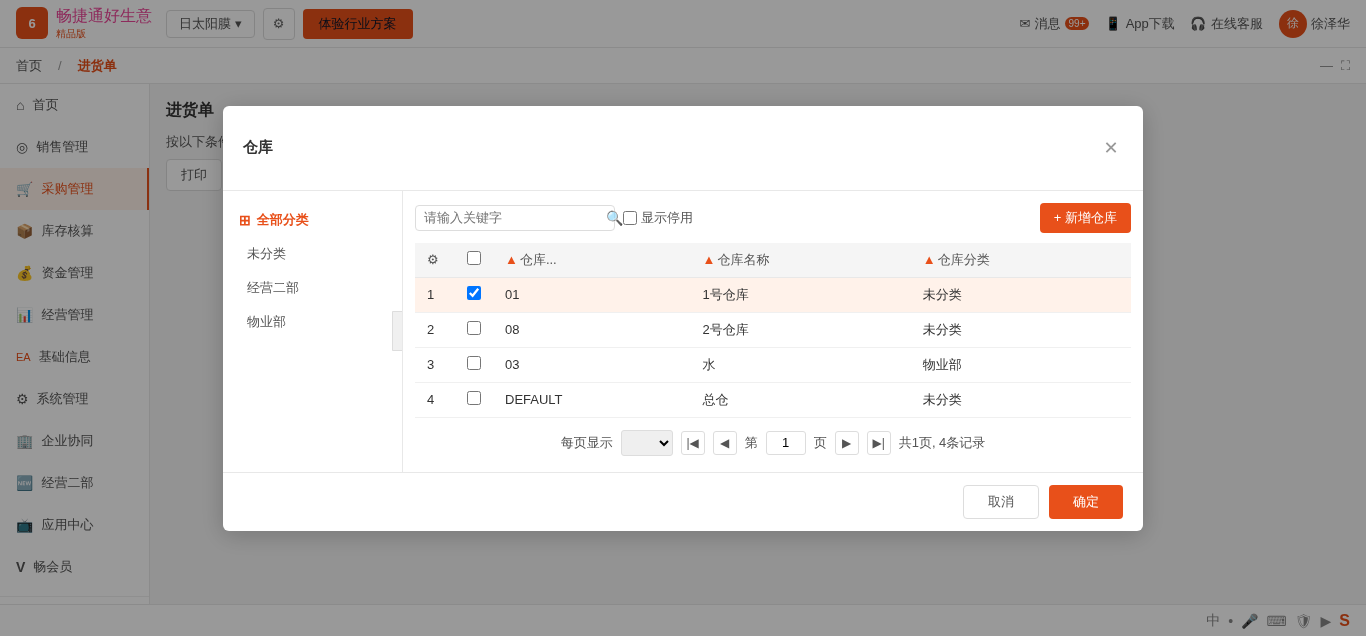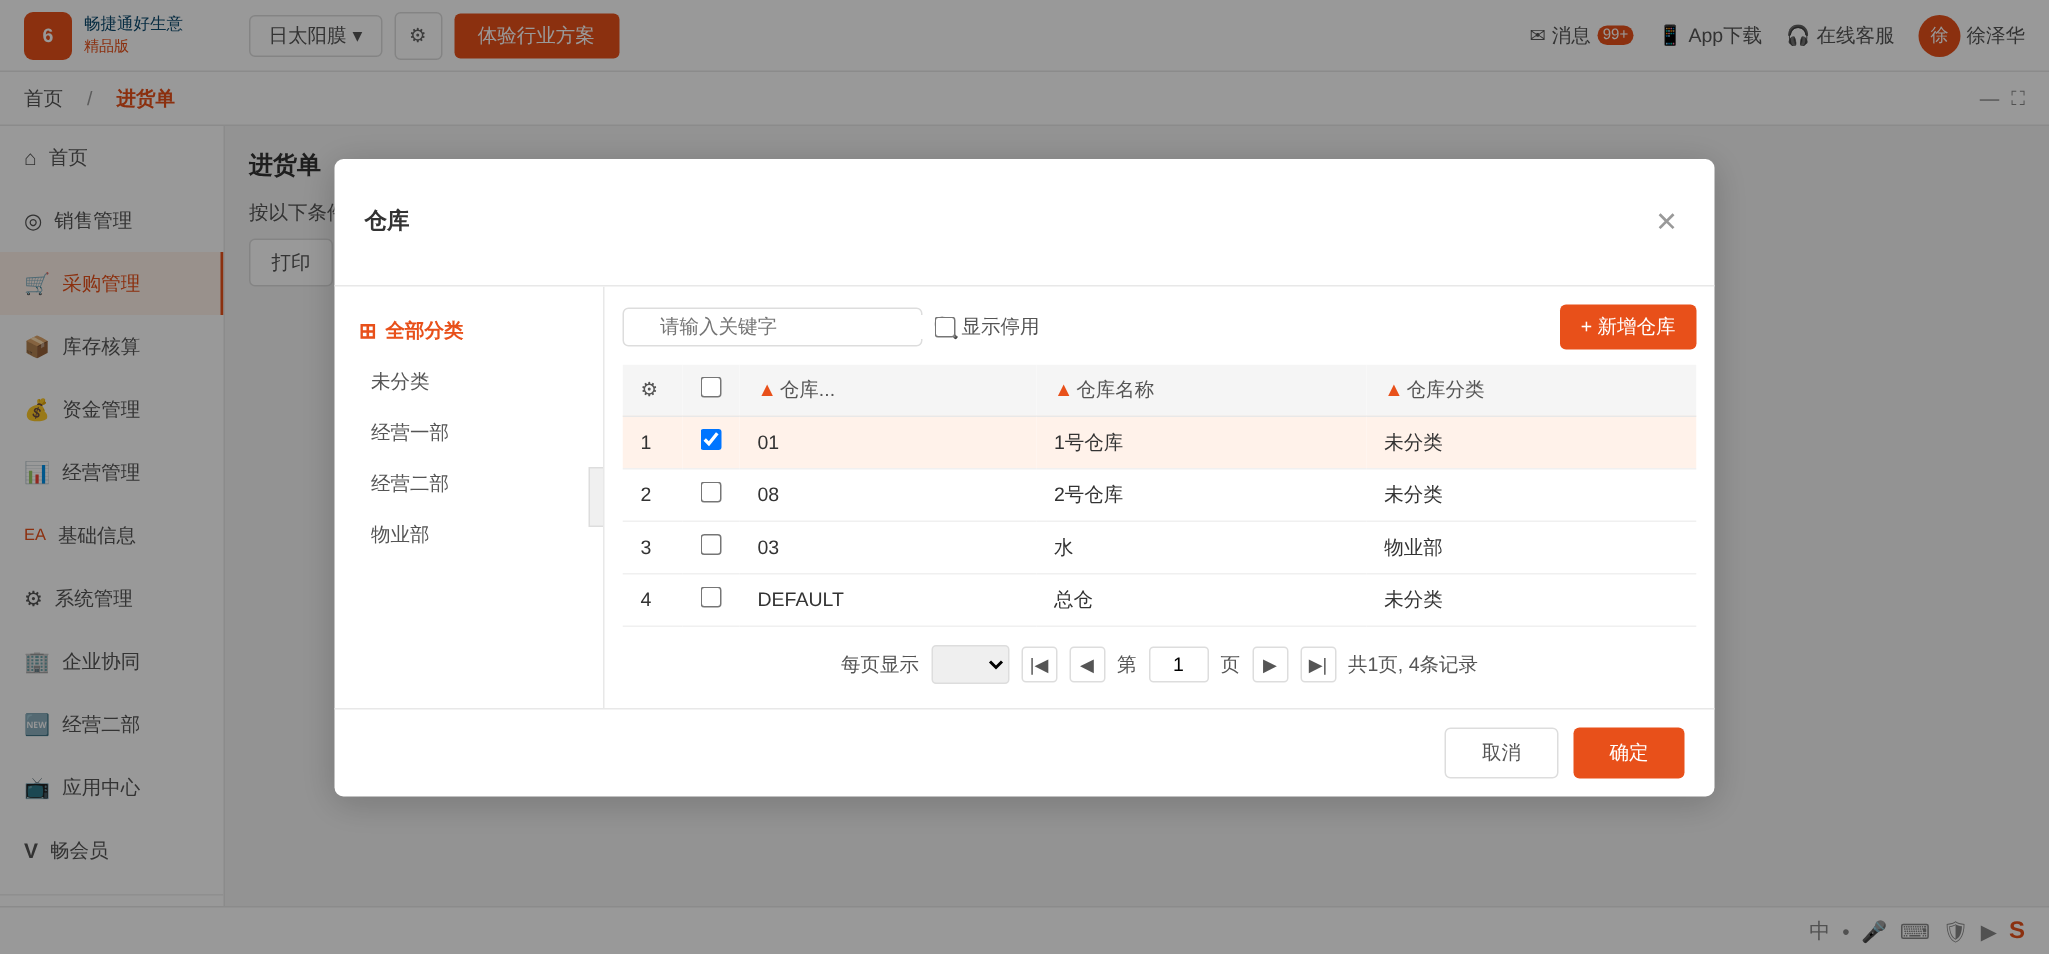--- a/index.html
+++ b/index.html
@@ -22,21 +22,21 @@
       width: 150px;
       gap: 8px;
     }
     .logo-icon {
       width: 32px; height: 32px;
       background: #e8501a;
       border-radius: 6px;
       display: flex; align-items: center; justify-content: center;
       color: #fff; font-weight: bold; font-size: 16px;
     }
-    .logo-text { font-size: 11px; color: #0c4a6e; line-height: 1.3; }
+    .logo-text { font-size: 16px; color: #ec4899; line-height: 1.3; }
     .logo-sub { font-size: 10px; color: #e8501a; }
     .header-nav {
       display: flex; align-items: center; gap: 8px; flex: 1;
     }
     .nav-select {
       display: flex; align-items: center; gap: 4px;
       padding: 4px 12px;
       border: 1px solid #ddd;
       border-radius: 4px;
       cursor: pointer;
@@ -45,21 +45,21 @@
     .nav-gear {
       width: 32px; height: 32px;
       border: 1px solid #ddd;
       border-radius: 4px;
       display: flex; align-items: center; justify-content: center;
       cursor: pointer;
       color: #666;
     }
     .btn-trial {
       background: #e8501a;
-      color: #ffffff;
+      color: #0f172a;
       border: none;
       border-radius: 4px;
       padding: 6px 16px;
       cursor: pointer;
       font-size: 13px;
     }
     .header-right {
       display: flex; align-items: center; gap: 16px; margin-left: auto;
     }
     .header-right-item {
@@ -200,21 +200,21 @@
       flex: 1;
       padding: 12px;
       display: flex; flex-direction: column;
     }
     .table-toolbar {
       display: flex; align-items: center; gap: 8px; margin-bottom: 10px;
     }
     .search-box {
       display: flex; 
       border: 1px solid #ddd; border-radius: 4px;
-      padding: 4px 24px; gap: 6px;
+      padding: 4px 8px; gap: 6px;
       width: 200px;
     }
     .search-box input {
       border: none; outline: none; flex: 1;
       font-size: 13px; color: #333;
     }
     .search-icon { color: #999; font-size: 14px; }
     .checkbox-label {
       display: flex; align-items: center; gap: 4px;
       color: #555; cursor: pointer;
@@ -433,21 +433,20 @@
     </div>
 
     <div class="modal-body">
 
       <div class="cat-panel">
         <div class="cat-header">
           <span class="grid-icon">⊞</span>
           <span>全部分类</span>
         </div>
         <div class="cat-item">未分类</div>
-        <div class="cat-item">经营一部</div>
         <div class="cat-item">经营二部</div>
         <div class="cat-item">物业部</div>
         <div class="cat-collapse-btn">
           <span>《</span>
         </div>
       </div>
 
       <div class="table-panel">
 
         <div class="table-toolbar">

